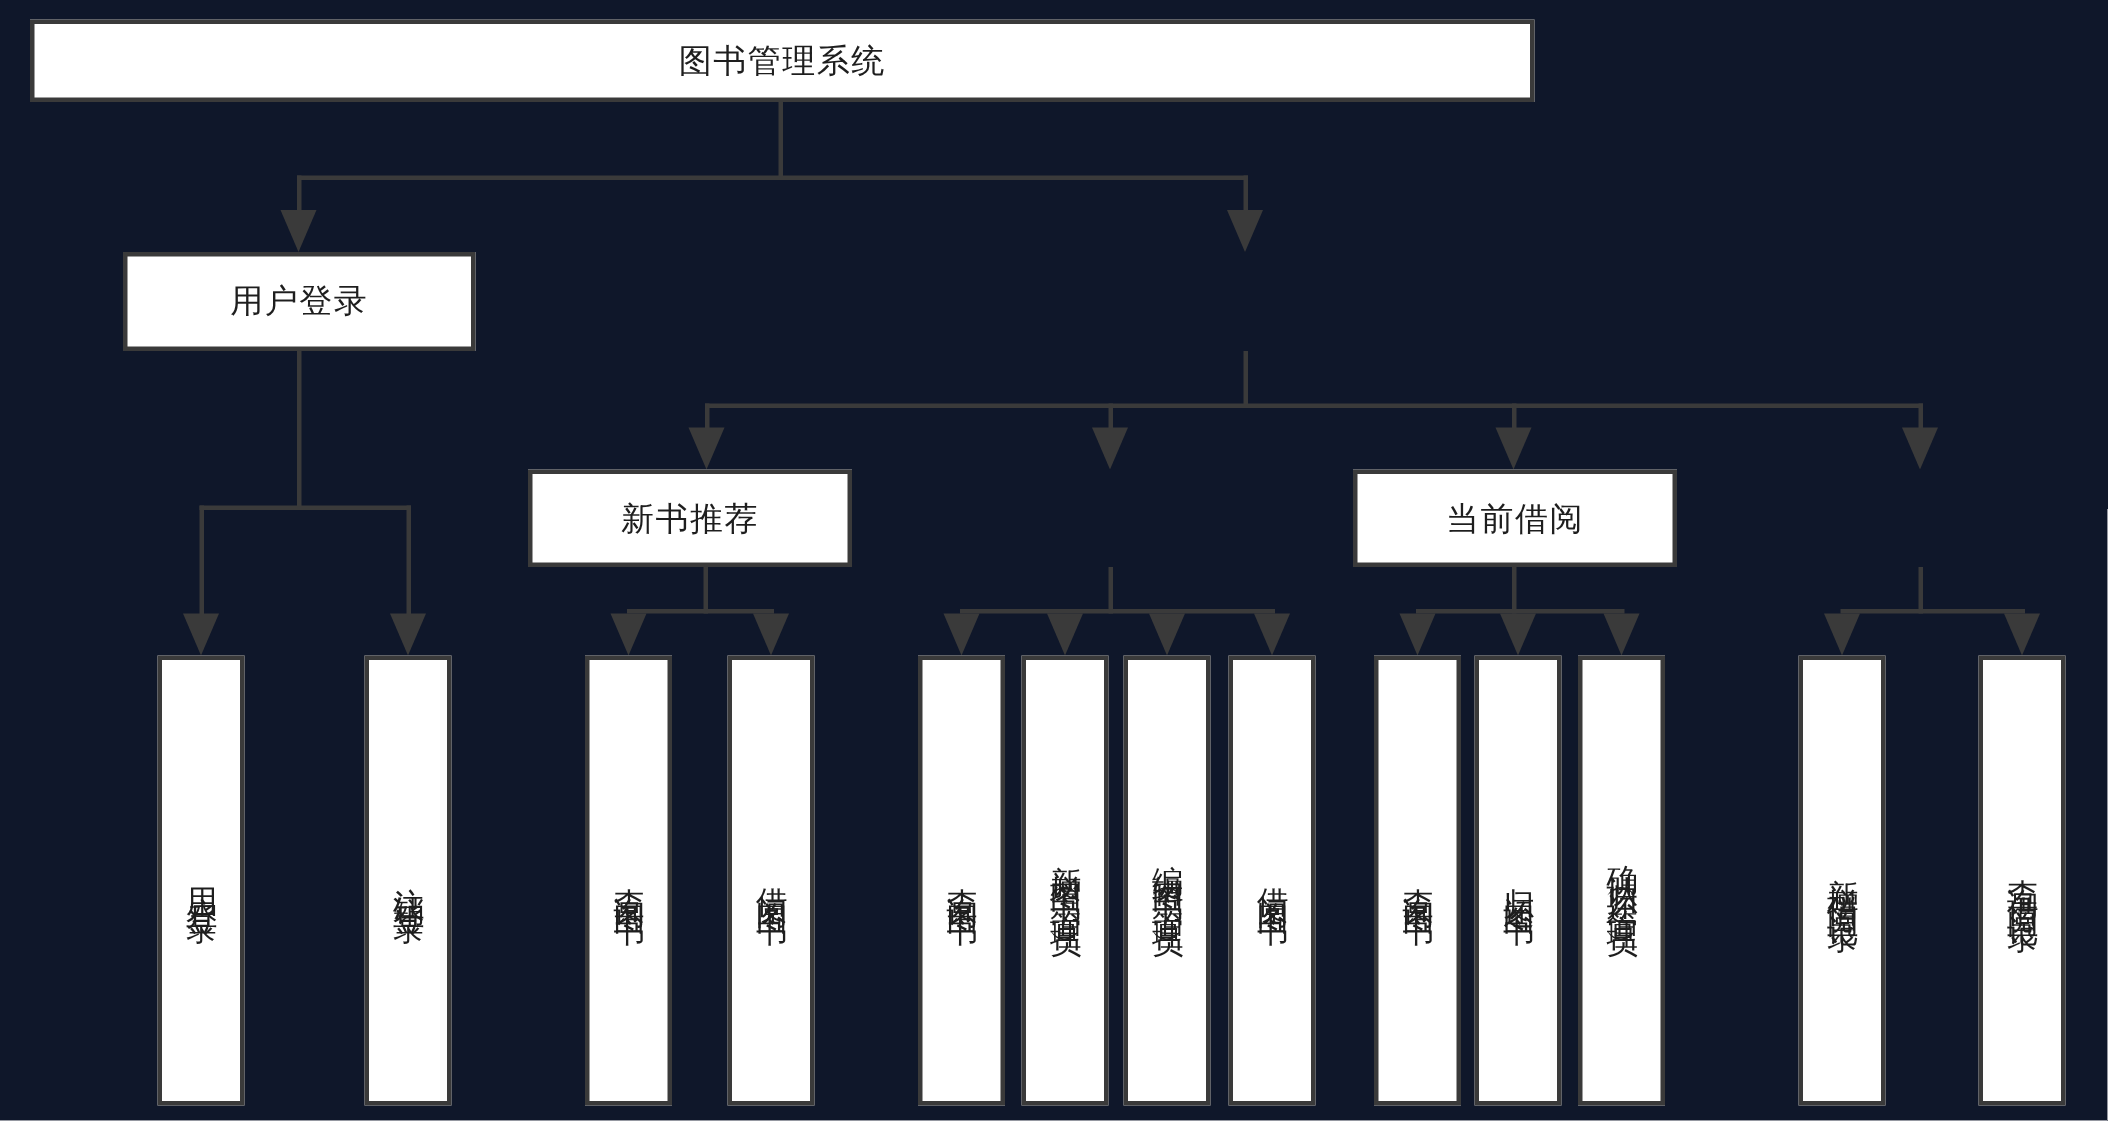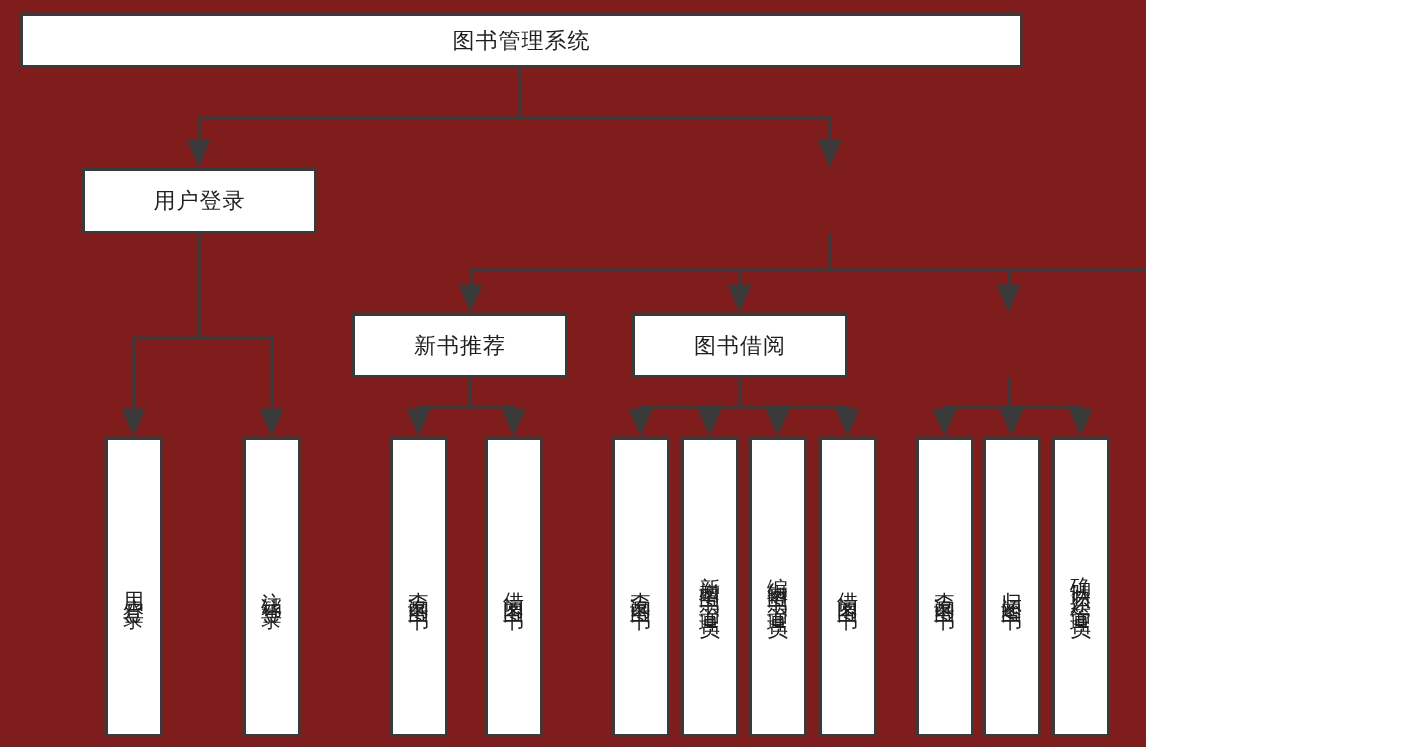--- a/index.html
+++ b/index.html
@@ -3,23 +3,23 @@
 <meta charset="utf-8">
 <style>
   html, body {
     margin: 0;
     padding: 0;
     background: #ffffff;
     font-family: "Liberation Sans", sans-serif;
   }
   .canvas {
     position: relative;
-    width: 1146px;
+    width: 1405px;
     height: 747px;
-    background: #7f1d1d;
+    background: #0f172a;
     overflow: hidden;
   }
   
   .node {
     position: absolute;
     box-sizing: border-box;
     border: 3px solid #3a3a3a;
     background: #ffffff;
     display: flex;
     align-items: center;
@@ -95,22 +95,22 @@
   <div class="vline" style="left:739px; top:269px; height:18px;"></div>
   <div class="arrow" style="left:728px; top:285px;"></div>
   <div class="vline" style="left:1008px; top:269px; height:18px;"></div>
   <div class="arrow" style="left:997px; top:285px;"></div>
   <div class="vline" style="left:1279px; top:269px; height:18px;"></div>
   <div class="arrow" style="left:1268px; top:285px;"></div>
 
   <div class="node h" style="left:352px; top:313px; width:216px; height:65px;">
     <span>新书推荐</span>
   </div>
-  <div class="node h" style="left:632px; top:313px; width:216px; height:65px;">
-    <span>图书借阅</span>
+  <div class="node h" style="left:902px; top:313px; width:216px; height:65px;">
+    <span>当前借阅</span>
   </div>
 
   <div class="vline" style="left:469px; top:378px; height:31px;"></div>
   <div class="hline" style="left:418px; top:406px; width:98px;"></div>
   <div class="arrow" style="left:407px; top:409px;"></div>
   <div class="arrow" style="left:502px; top:409px;"></div>
 
   <div class="vline" style="left:739px; top:378px; height:31px;"></div>
   <div class="hline" style="left:640px; top:406px; width:210px;"></div>
   <div class="arrow" style="left:629px; top:409px;"></div>

